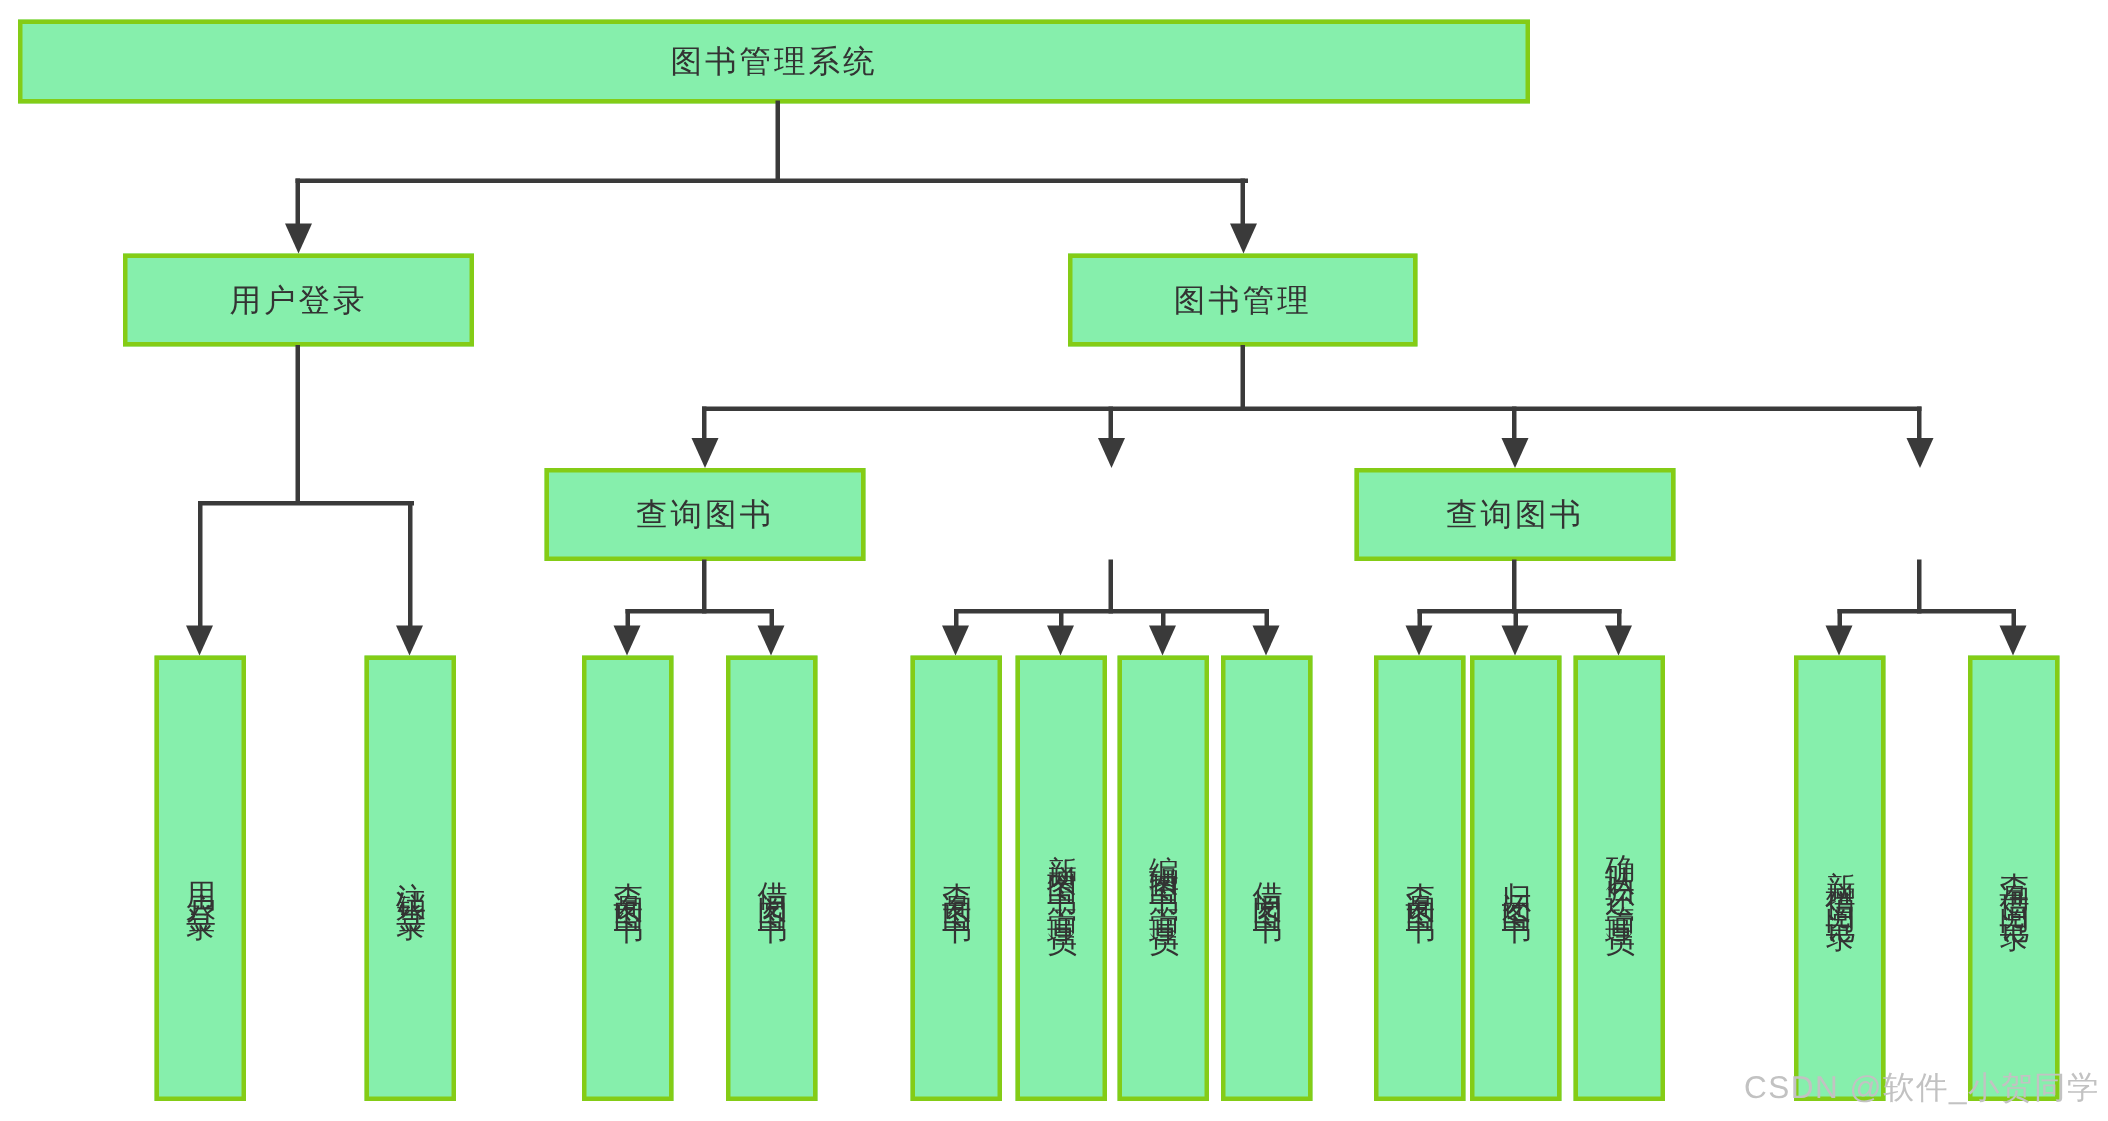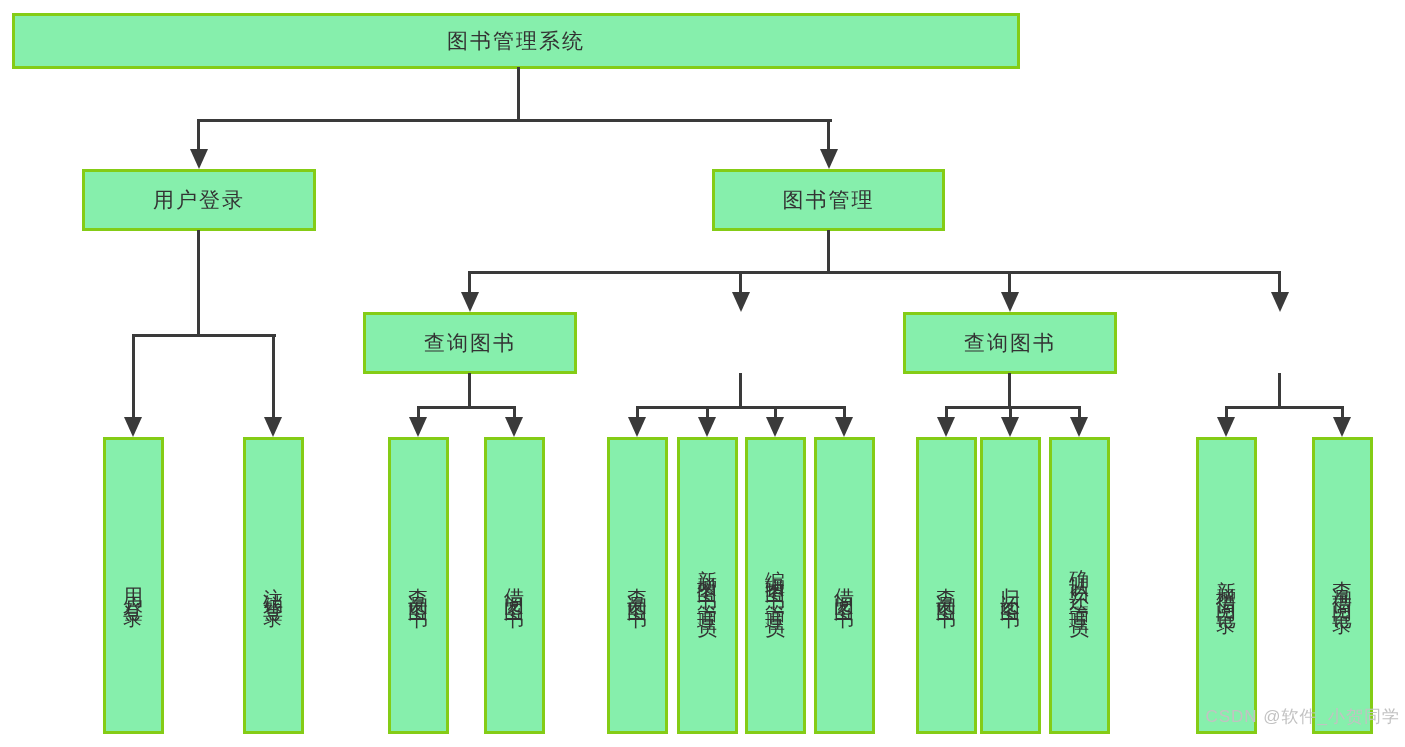--- a/index.html
+++ b/index.html
@@ -40,22 +40,22 @@
     position: absolute;
     width: 0;
     height: 0;
     border-left: 9px solid transparent;
     border-right: 9px solid transparent;
     border-top: 20px solid #3a3a3a;
   }
   .watermark {
     position: absolute;
     right: 5px;
-    bottom: 19px;
-    font-size: 17px;
+    bottom: 8px;
+    font-size: 21px;
     color: #c2c2c2;
     letter-spacing: 1px;
     white-space: nowrap;
   }
 </style>
 </head>
 <body>
 
 <div class="canvas">
 

